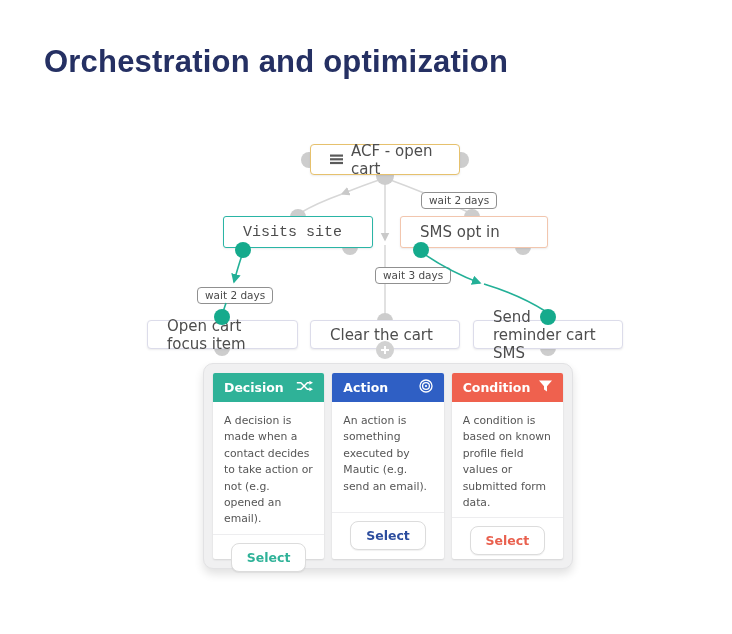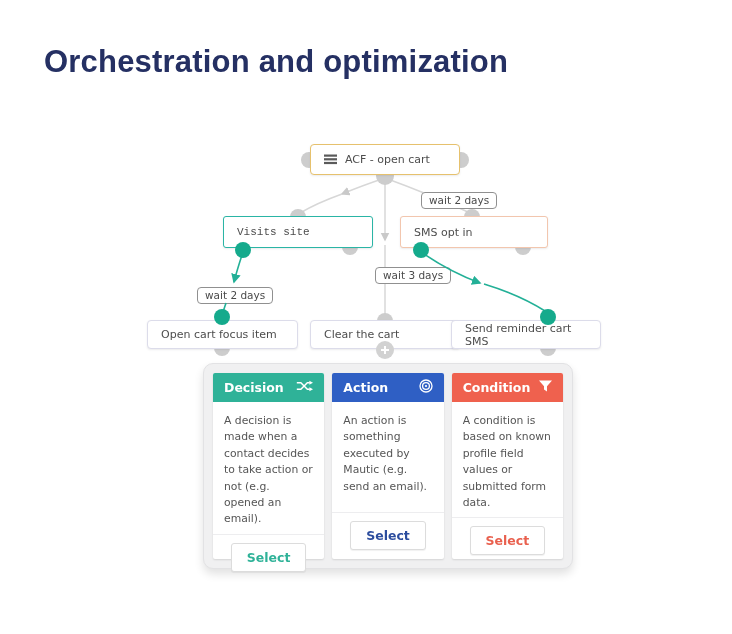--- a/index.html
+++ b/index.html
@@ -15,29 +15,29 @@
 
   
   .svg-layer{position:absolute;left:0;top:0;width:732px;height:634px;pointer-events:none;}
   .layer-under{z-index:1;}
   .layer-over{z-index:3;}
 
   
   .node{
     position:absolute;z-index:2;background:#fff;border-radius:4px;
     display:flex;align-items:center;box-sizing:border-box;
-    font-size:11px;color:#4d4d4d;padding:0 13px;
+    font-size:15px;color:#4d4d4d;padding:0 19px;
     box-shadow:0 1px 2px rgba(60,60,80,.10);
   }
   .node-source{left:310px;top:144px;width:150px;height:31px;border:1px solid #e6c16d;gap:8px;}
   .node-visits{left:223px;top:216px;width:150px;height:32px;border:1px solid #2ab5a5;border-radius:3px;font-family:Liberation Mono, monospace;}
   .node-sms{left:400px;top:216px;width:148px;height:32px;border:1px solid #f2c6ae;border-radius:3px;}
   .node-open{left:147px;top:320px;width:151px;height:29px;border:1px solid #dcdcea;}
   .node-clear{left:310px;top:320px;width:150px;height:29px;border:1px solid #dcdcea;}
-  .node-reminder{left:451px;top:320px;width:150px;height:29px;border:1px solid #dcdcea;}
+  .node-reminder{left:473px;top:320px;width:150px;height:29px;border:1px solid #dcdcea;}
 
   .list-icon{display:inline-flex;flex-shrink:0;}
 
   
   .wait-label{
     position:absolute;z-index:2;background:#fff;border:1px solid #909090;border-radius:4px;
     font-size:10.5px;color:#4a4a4a;padding:1px 7px 2px 7px;white-space:nowrap;
   }
   .wait-a{left:421px;top:192px;}
   .wait-b{left:355px;top:267px;margin-left:20px;}
@@ -59,21 +59,21 @@
     padding:0 11px;border-radius:2px 2px 0 0;color:#fff;font-weight:bold;font-size:12.5px;
   }
   .card-body{
     flex:1 1 auto;padding:11px 11px 0 11px;font-size:10.8px;line-height:1.52;color:#555;
   }
   .card-footer{
     flex:0 0 auto;border-top:1px solid #ededef;margin-top:6px;padding:8px 0 9px 0;
     display:flex;justify-content:center;
   }
   .select-btn{
-    background:#fff;border:1px solid #dcdcdc;border-radius:3px;
+    background:#fff;border:1px solid #dcdcdc;border-radius:8px;
     padding:6px 15px;font-family:"DejaVu Sans",sans-serif;font-size:12.5px;font-weight:bold;
     box-shadow:0 1px 1px rgba(0,0,0,.06);cursor:pointer;
   }
 </style>
 </head>
 <body>
 
 <div class="canvas">
 
   <div class="page-title">Orchestration and optimization</div>

